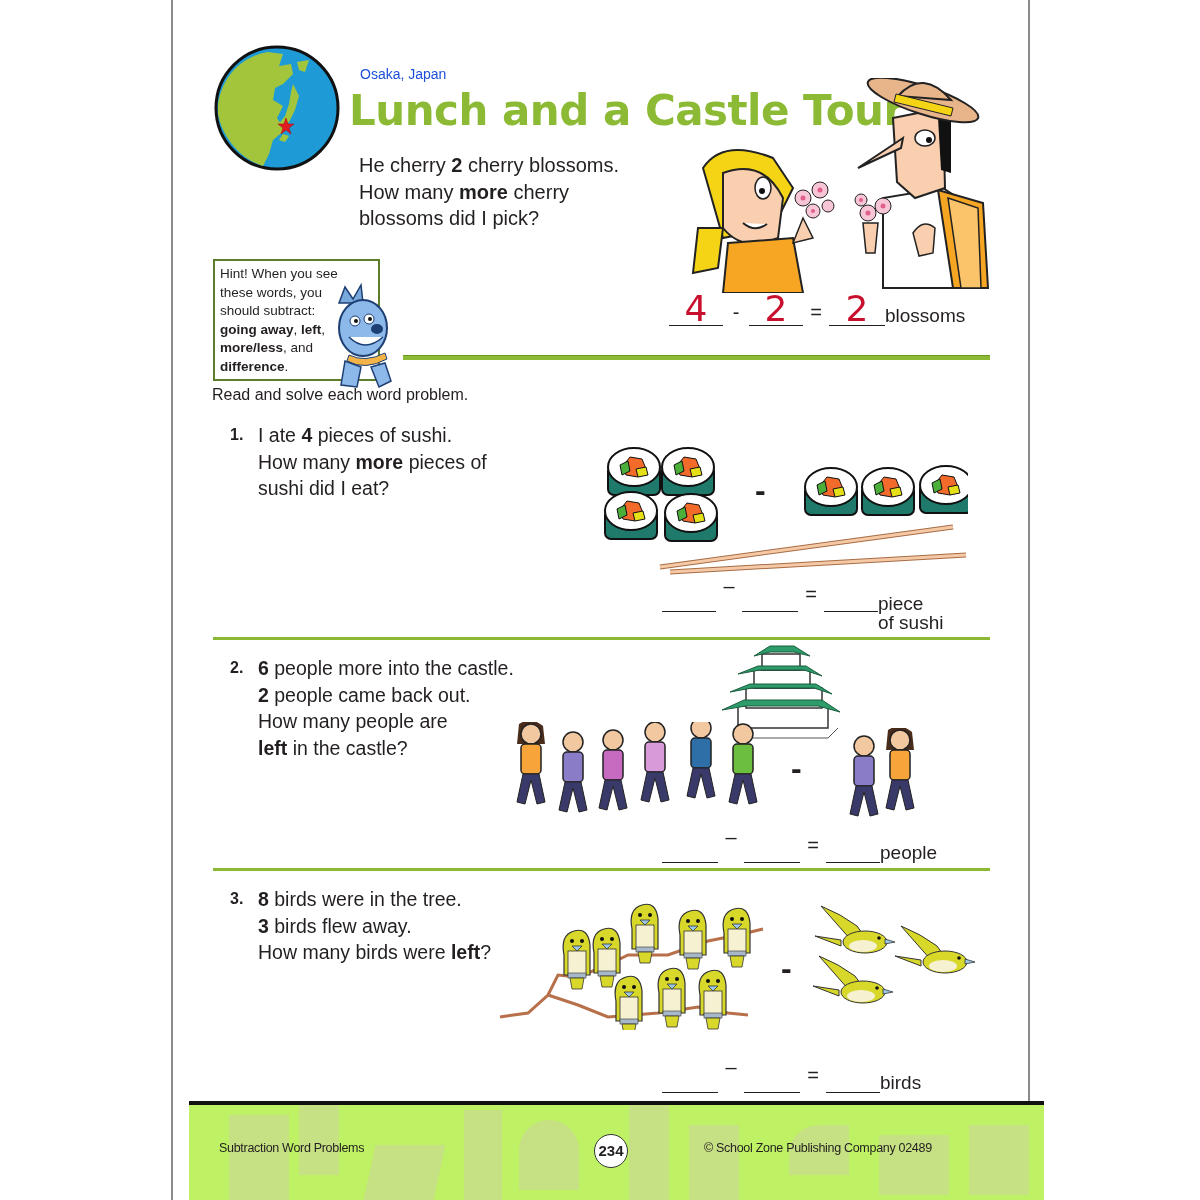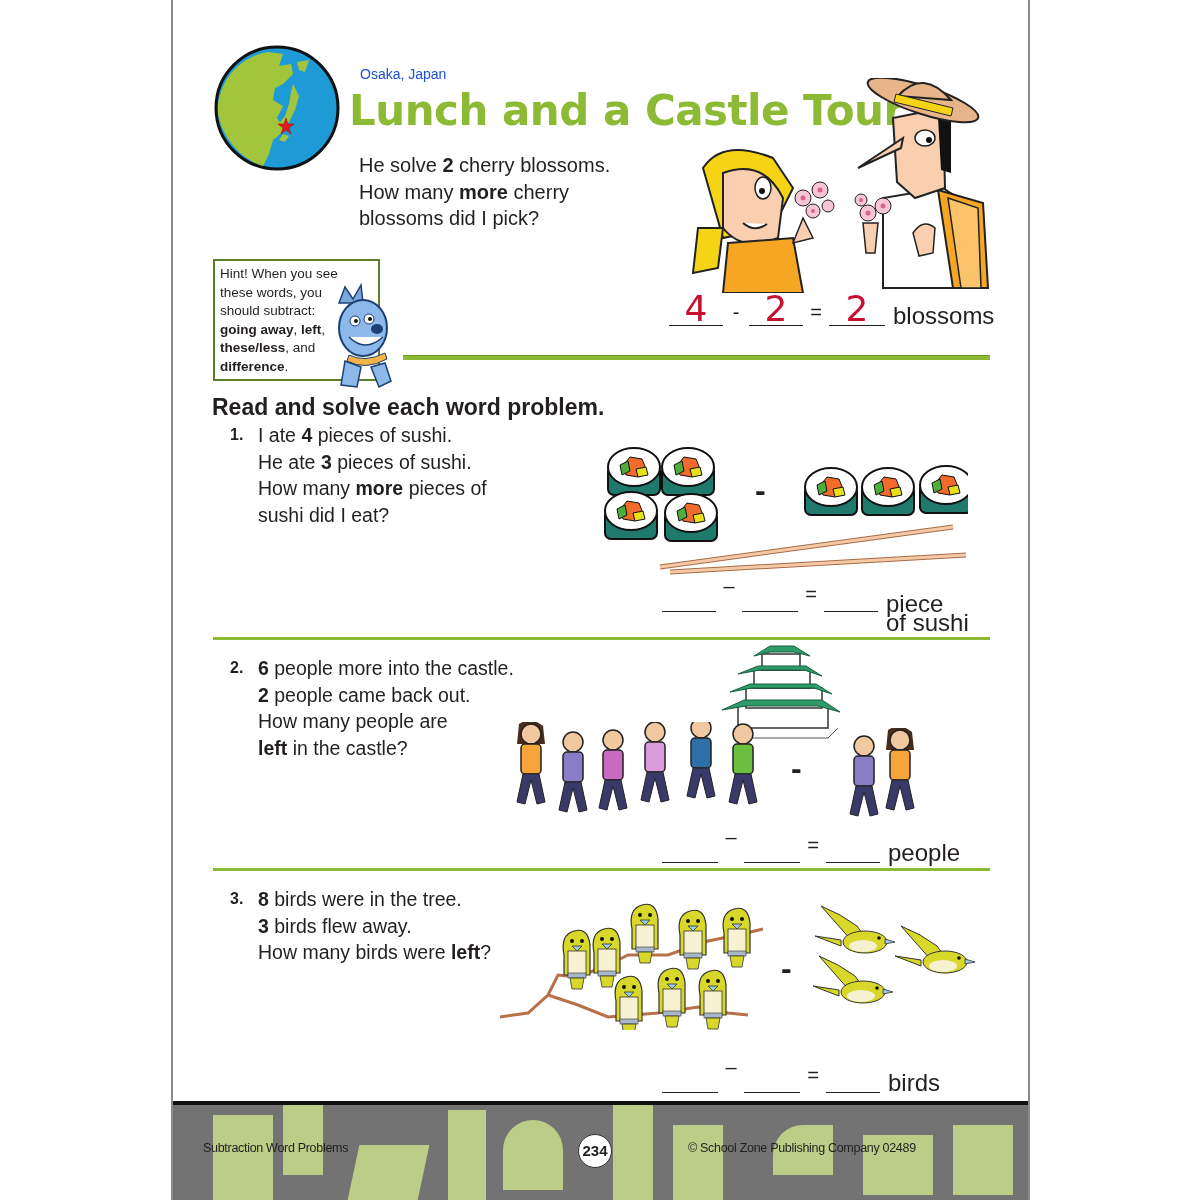--- a/index.html
+++ b/index.html
@@ -30,38 +30,38 @@
     font-family: "Liberation Sans", sans-serif; background: #fff;
   }
   .hint b { font-weight: bold; }
   .dog { position: absolute; left: 158px; top: 283px; width: 70px; height: 110px; }
 
   
   .eq { position: absolute; font-family: "Liberation Sans", sans-serif; font-size: 20px; display: flex; align-items: flex-end; }
   .blank { display: inline-block; width: 54px; border-bottom: 1.5px solid #231f20; height: 36px; position: relative; text-align: center; }
   .blank .ans { position: absolute; left: 0; right: 0; bottom: -4px; font-size: 36px; color: #c8102e; font-family: "DejaVu Sans", sans-serif; font-weight: normal; }
   .op { display: inline-block; width: 26px; text-align: center; font-size: 20px; padding-bottom: 2px; }
-  .unit { font-size: 24px; padding-bottom: 0; line-height: 20px; margin-left: 8px; }
+  .unit { font-size: 19px; padding-bottom: 0; line-height: 20px; margin-left: 0; }
 
   .greenbar { position: absolute; height: 5px; background: #8cba34; border-top: 1px solid #6f9a21; }
   .greenrule { position: absolute; height: 3px; background: #8cba34; }
 
-  .instr { position: absolute; left: 39px; top: 394px; font-size: 23px; font-family: "Liberation Sans", sans-serif; font-weight: bold; }
+  .instr { position: absolute; left: 39px; top: 386px; font-size: 16px; font-family: "Liberation Sans", sans-serif; }
 
   .problem { position: absolute; font-family: "Liberation Sans", sans-serif; font-size: 19.5px; line-height: 26.5px; }
   .problem .num { position: absolute; left: -28px; top: 0; font-weight: bold; font-size: 16px; }
   .problem b { font-weight: bold; }
 
   .illus { position: absolute; }
   .minus-big { position: absolute; font-size: 32px; font-weight: bold; font-family: "Liberation Sans", sans-serif; }
 
   
   .footer {
-    position: absolute; left: 0; top: 1101px; width: 855px; height: 99px;
-    background: #737373; border-top: 4px solid #111;
+    position: absolute; left: 16px; top: 1101px; width: 855px; height: 99px;
+    background: #bef264; border-top: 4px solid #111;
     overflow: hidden;
   }
   .footer .deco { position: absolute; background: #c8dd8a; opacity: 0.85; }
   .footer-left { position: absolute; left: 30px; top: 36px; font-size: 12.5px; font-family: "Liberation Sans", sans-serif; color: #231f20; letter-spacing: -0.3px; }
   .footer-right { position: absolute; left: 515px; top: 36px; font-size: 12.5px; font-family: "Liberation Sans", sans-serif; color: #231f20; letter-spacing: -0.3px; }
   .page-num {
     position: absolute; left: 405px; top: 29px; width: 34px; height: 34px; border-radius: 50%;
     background: #fff; border: 1px solid #333; font-size: 15px; text-align: center; line-height: 32px;
     font-family: "Liberation Sans", sans-serif; font-weight: bold;
   }
@@ -77,21 +77,21 @@
     <path d="M84 18 L96 16 L92 28 L86 26 Z" fill="#a3c53b"></path>
     <path d="M80 40 L86 52 L82 66 L76 78 L68 86 L64 82 L72 72 L76 60 L78 48 Z" fill="#a3c53b"></path>
     <path d="M70 90 L76 92 L72 98 L66 96 Z" fill="#a3c53b"></path>
     <polygon points="73,74 75,80 81,80 76,84 78,90 73,86 68,90 70,84 65,80 71,80" fill="#e21b23" stroke="#a00" stroke-width="0.5"></polygon>
   </svg>
 
   <div class="location">Osaka, Japan</div>
   <div class="title">Lunch and a Castle Tour</div>
 
   <div class="intro">
-    <div><span>He solve </span><b>2</b><span> cherry blossoms.</span></div>
+    <div><span>He cherry </span><b>2</b><span> cherry blossoms.</span></div>
     <div><span>How many </span><b>more</b><span> cherry</span></div>
     <div>blossoms did I pick?</div>
   </div>
 
   <svg class="illus" style="left:510px; top:78px;" width="310" height="215" viewBox="0 0 310 215">
 
     <g>
       <path d="M200 120 L200 210 L290 210 L290 130 L260 110 Z" fill="#ffffff" stroke="#222" stroke-width="2"></path>
       <path d="M255 112 L300 125 L305 210 L270 210 Z" fill="#f6a623" stroke="#222" stroke-width="2"></path>
       <path d="M265 120 L295 130 L298 210 L278 210 Z" fill="#fbc46a" stroke="#222" stroke-width="1.5"></path>
@@ -138,21 +138,21 @@
           <circle cx="130" cy="133" r="2"></circle>
         </g>
     </g>
   </svg>
 
   <div class="hint">
     <div>Hint! When you see</div>
     <div>these words, you</div>
     <div>should subtract:</div>
     <div><b>going away</b><span>, </span><b>left</b><span>,</span></div>
-    <div><b>these/less</b><span>, and</span></div>
+    <div><b>more/less</b><span>, and</span></div>
     <div><b>difference</b><span>.</span></div>
   </div>
 
   <svg class="dog" viewBox="0 0 70 110">
     <path d="M8 20 L14 4 L22 16 L30 2 L32 20 Z" fill="#79a9dc" stroke="#1d3f73" stroke-width="1.5"></path>
     <ellipse cx="32" cy="45" rx="24" ry="28" fill="#8cb8ea" stroke="#1d3f73" stroke-width="2"></ellipse>
     <circle cx="24" cy="38" r="5" fill="#fff" stroke="#1d3f73"></circle>
       <circle cx="25" cy="38" r="2" fill="#111"></circle>
     <circle cx="38" cy="36" r="5" fill="#fff" stroke="#1d3f73"></circle>
       <circle cx="39" cy="36" r="2" fill="#111"></circle>
@@ -178,21 +178,20 @@
     <span class="unit">blossoms</span>
   </div>
 
   <div class="greenbar" style="left:230px; top:355px; width:587px;"></div>
 
   <div class="instr">Read and solve each word problem.</div>
 
   <div class="problem" style="left:85px; top:422px;">
     <span class="num">1.</span>
     <div><span>I ate </span><b>4</b><span> pieces of sushi.</span></div>
-    <div><span>He ate </span><b>3</b><span> pieces of sushi.</span></div>
     <div><span>How many </span><b>more</b><span> pieces of</span></div>
     <div>sushi did I eat?</div>
   </div>
 
   <svg class="illus" style="left:425px; top:445px;" width="370" height="130" viewBox="0 0 370 130">
     <defs>
       <g id="sushi">
         <rect x="2" y="18" width="52" height="30" rx="6" fill="#1f7a6c" stroke="#111" stroke-width="2"></rect>
         <ellipse cx="28" cy="20" rx="26" ry="19" fill="#fff" stroke="#111" stroke-width="2"></ellipse>
         <path d="M16 20 L24 10 L36 12 L40 22 L32 30 L20 28 Z" fill="#f26b2a" stroke="#111" stroke-width="1"></path>

